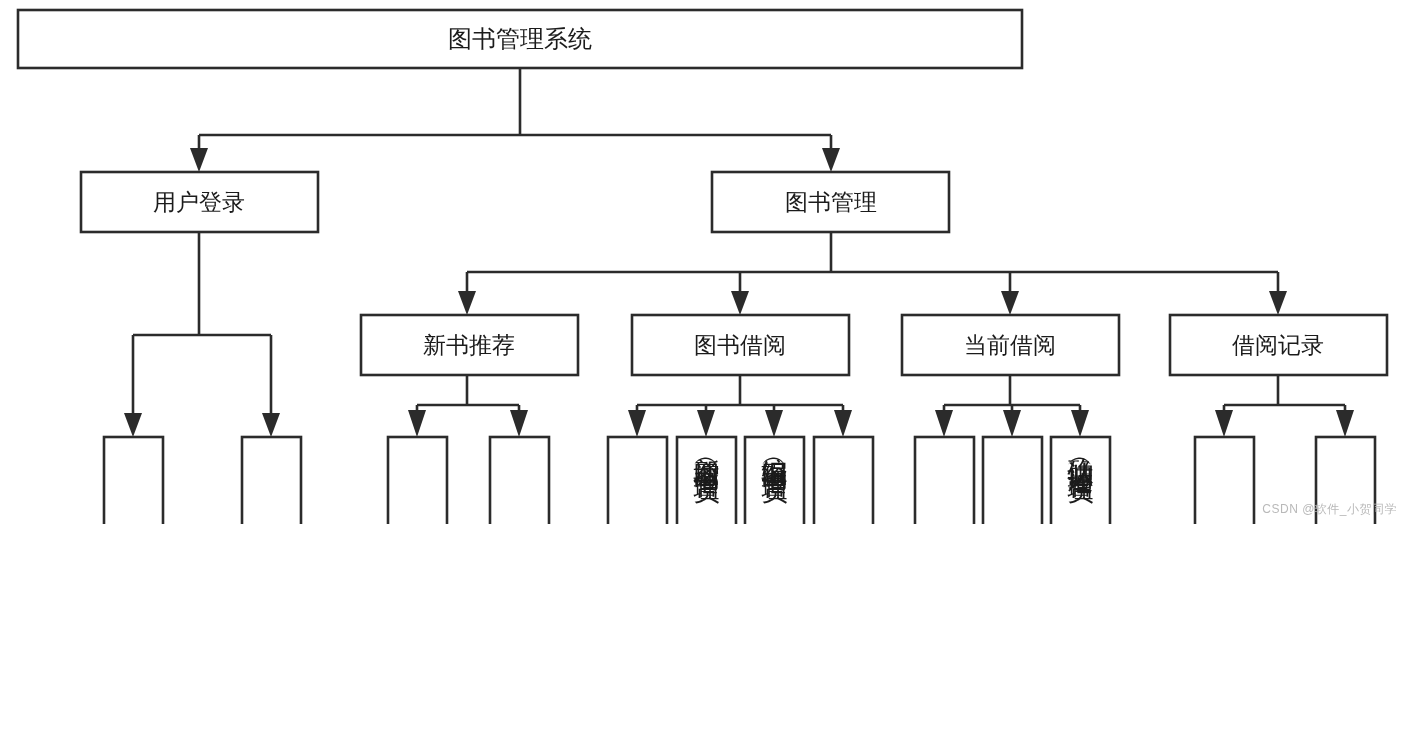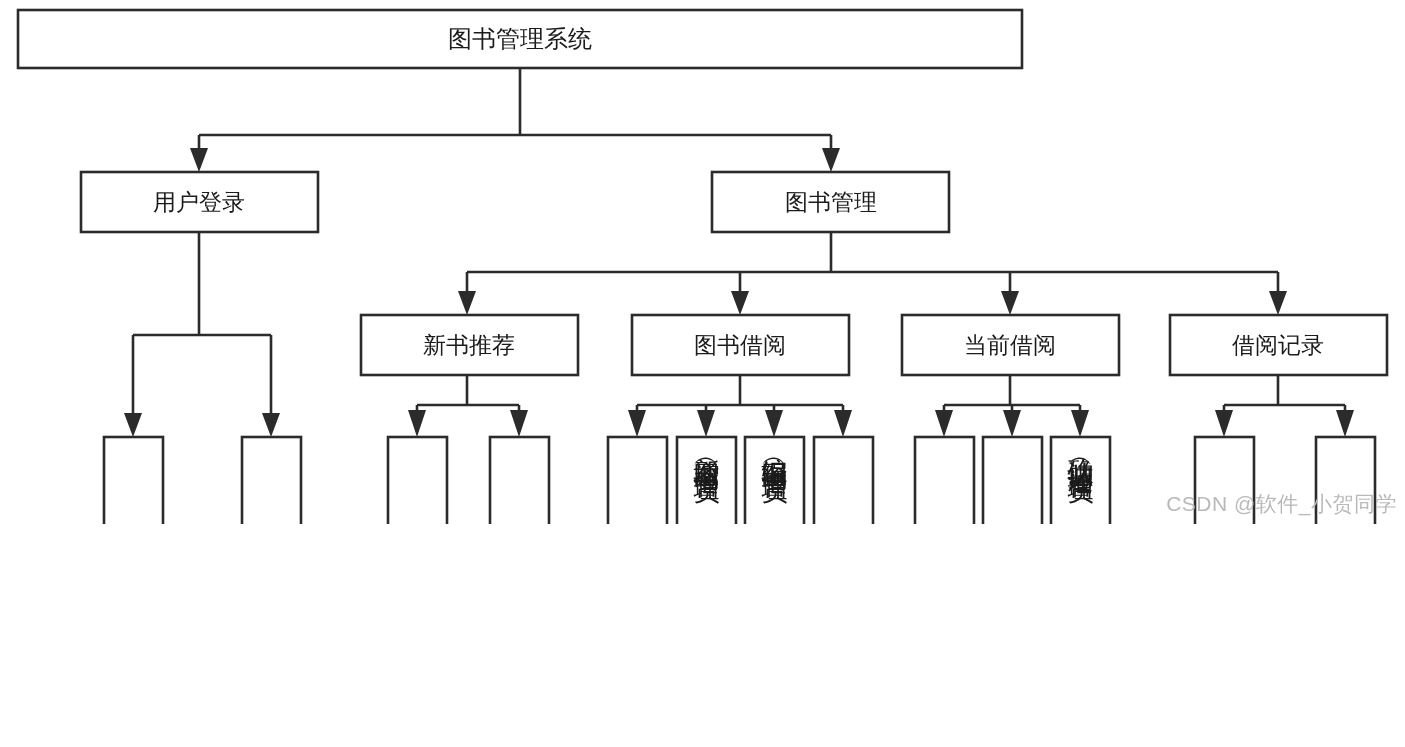--- a/index.html
+++ b/index.html
@@ -68,21 +68,21 @@
     letter-spacing: 3px;
     color: #1b1b1b;
     white-space: nowrap;
     user-select: none;
   }
   .watermark {
     position: absolute;
     right: 8px;
     bottom: 6px;
     font-family: "Liberation Sans", "DejaVu Sans", sans-serif;
-    font-size: 21px;
+    font-size: 12px;
     color: #b9b9b9;
     letter-spacing: 0.5px;
     white-space: nowrap;
     user-select: none;
   }
 </style>
 </head>
 <body>
 
 <div id="diagram-root">

